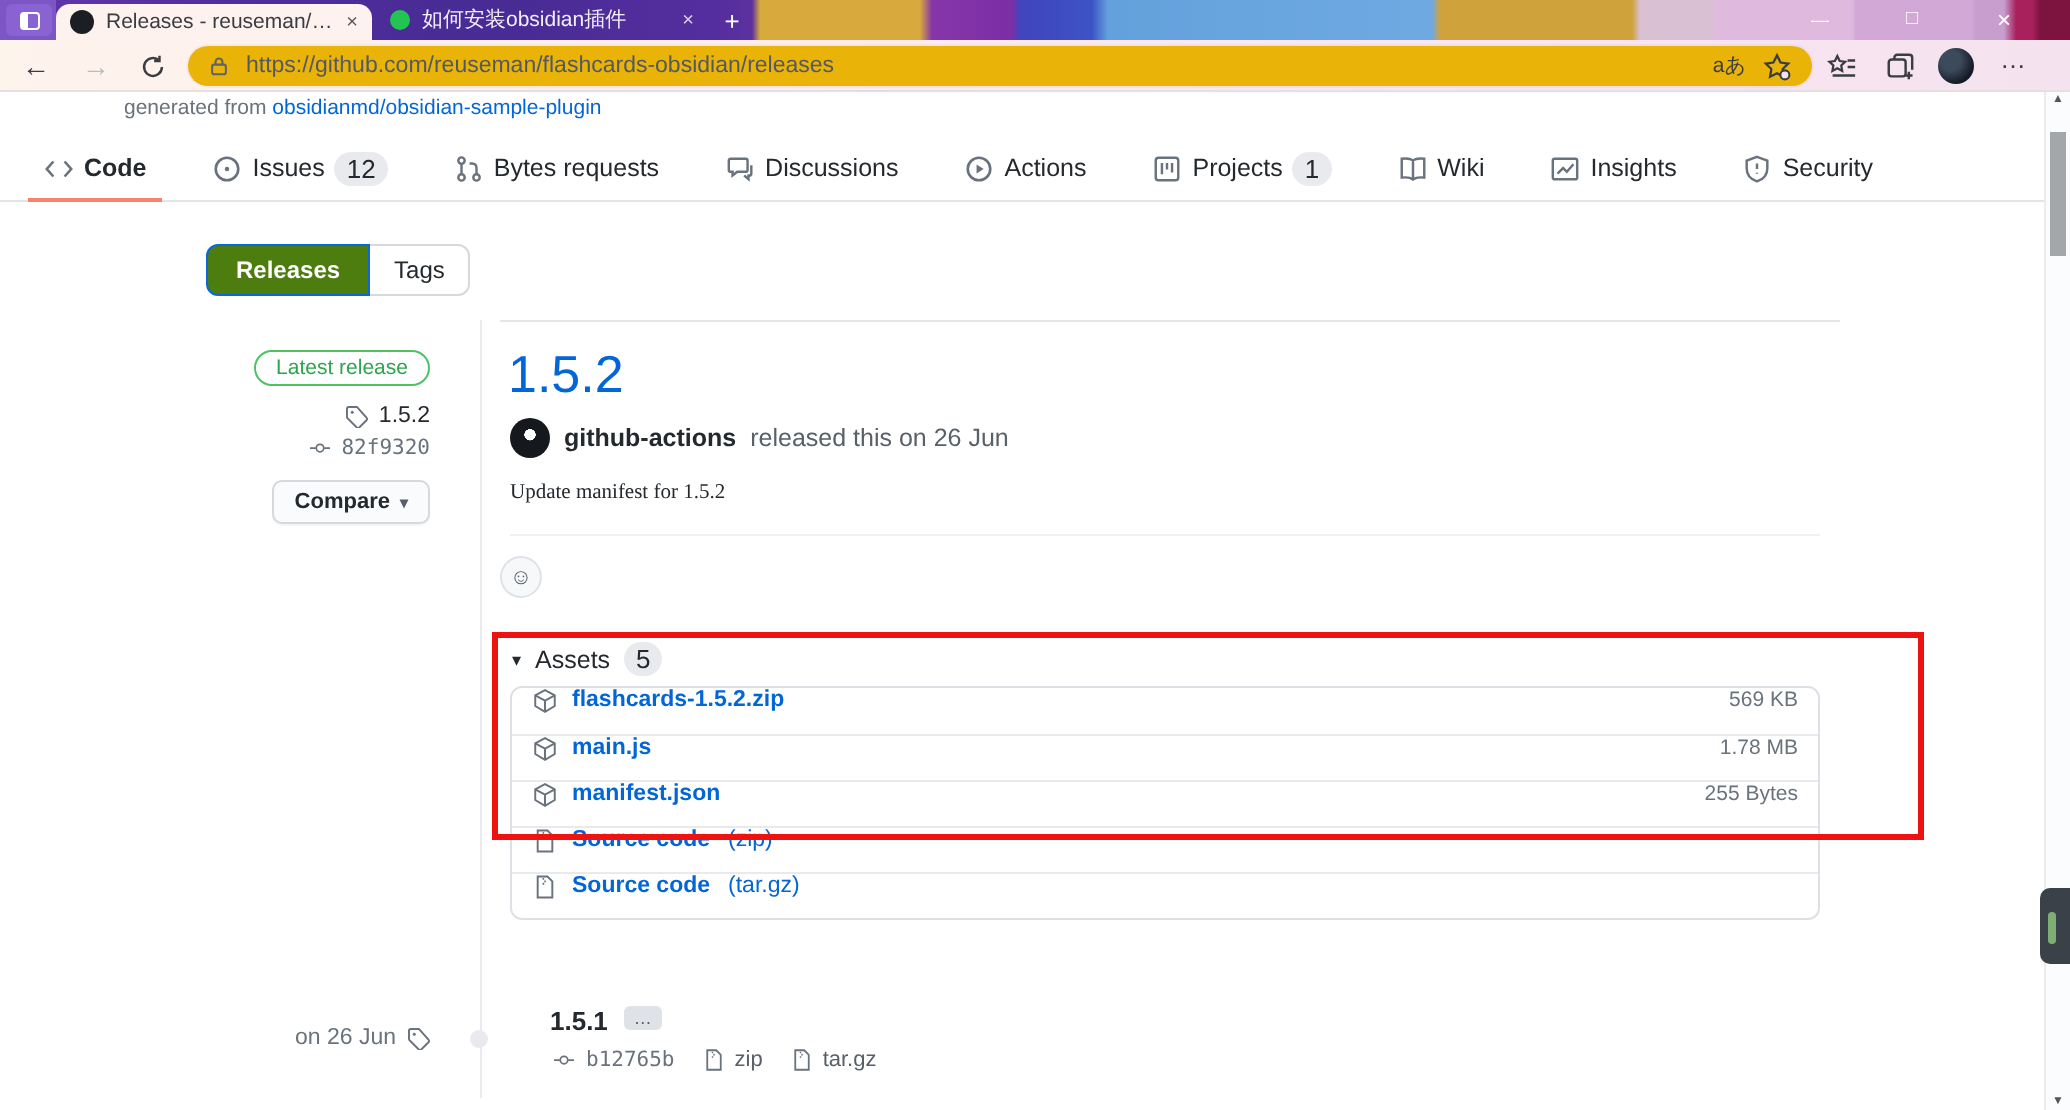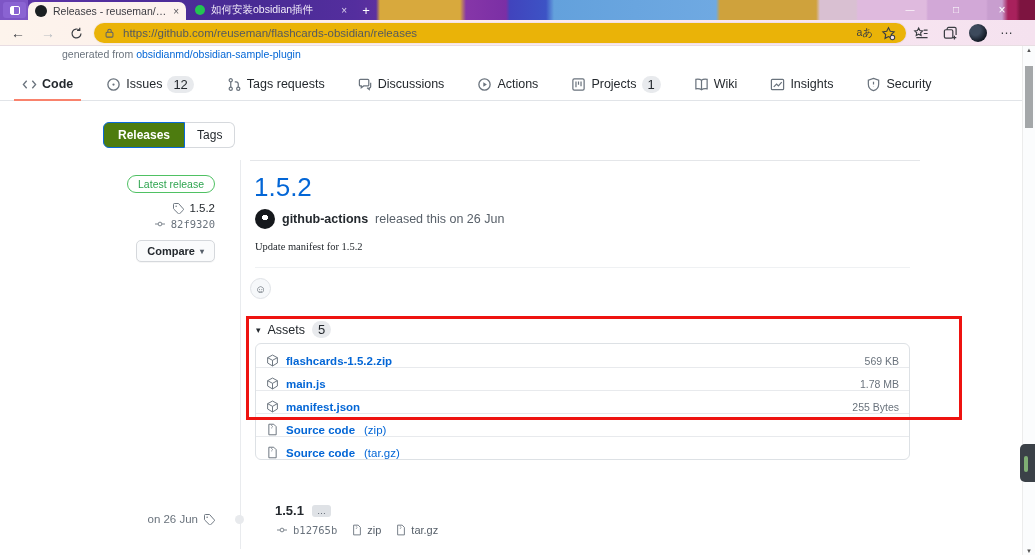--- a/index.html
+++ b/index.html
@@ -69,32 +69,32 @@
   .byline{position:absolute;left:255px;top:163px;display:flex;align-items:center;gap:7px;font-size:12.5px;color:#586069}
   .byline .av{width:20px;height:20px;border-radius:50%;background:radial-gradient(circle at 50% 42%,#fff 0 18%,#15181c 19%)}
   .byline b{color:#24292e}
   .rel-body{position:absolute;left:255px;top:195px;font-size:10.5px;color:#24292e;font-family:Liberation Serif, serif}
   .hr2{position:absolute;left:255px;top:221px;width:655px;height:1px;background:#eff1f3}
   .smiley-btn{position:absolute;left:250px;top:232px;width:21px;height:21px;border-radius:50%;border:1px solid #dfe2e6;background:#f6f8fa;display:flex;align-items:center;justify-content:center;font-size:11px;color:#57606a}
 
   .assets-hd{position:absolute;left:256px;top:275px;display:flex;align-items:center;gap:7px;font-size:12.5px;color:#24292e}
   .assets-hd .caret{font-size:9px}
   .assets-table{position:absolute;left:255px;top:297px;width:655px;border:1px solid #dde1e5;border-radius:6px;background:#fff;overflow:hidden}
-  .asset-row{height:23px;display:flex;align-items:flex-end;padding:0 10px;gap:7px;border-top:1px solid #e8eaed;font-size:11.5px}
+  .asset-row{height:23px;display:flex;align-items:flex-start;padding:0 10px;gap:7px;border-top:1px solid #e8eaed;font-size:11.5px}
   .asset-row:first-child{border-top:none}
   .asset-row a{color:#0366d6;text-decoration:none;font-weight:bold}
   .asset-row .sfx{color:#0366d6;font-weight:normal;margin-left:2px}
   .asset-row .sp{flex:1}
   .asset-row .size{font-size:10.5px;color:#6a737d}
 
   .redbox{position:absolute;left:246px;top:270px;width:716px;height:104px;border:3px solid #ee1310;pointer-events:none;z-index:5}
 
   .prev-date{position:absolute;right:807px;top:467px;display:flex;align-items:center;gap:5px;font-size:11.5px;color:#6a737d}
   .tl-dot{position:absolute;left:235px;top:469px;width:9px;height:9px;border-radius:50%;background:#e8eaed}
-  .prev-title{position:absolute;left:275px;top:457px;display:flex;align-items:center;gap:8px;font-size:13px;font-weight:bold;color:#24292e}
+  .prev-title{position:absolute;left:275px;top:457px;display:flex;gap:8px;font-size:13px;font-weight:bold;color:#24292e}
   .more-pill{background:#dfe2e6;border-radius:3px;padding:0 5px;font-size:9px;font-weight:normal;color:#57606a;height:12px;display:flex;align-items:center}
   .prev-meta{position:absolute;left:275px;top:478px;display:flex;align-items:center;gap:14px;font-size:11px;color:#57606a}
   .prev-meta .grp{display:flex;align-items:center;gap:4px}
   .prev-meta .hash{font-family:"DejaVu Sans Mono",monospace;font-size:10.5px;color:#6a737d}
 
   .scrollbar{position:absolute;left:1022px;top:46px;width:13px;height:509px;background:#fbfcfd;border-left:1px solid #ececec}
   .sb-up{position:absolute;left:0;top:1px;width:12px;text-align:center;font-size:6px;color:#555}
   .sb-down{position:absolute;left:0;bottom:1px;width:12px;text-align:center;font-size:6px;color:#555}
   .sb-thumb{position:absolute;left:2px;top:20px;width:8px;height:62px;background:#a4a7a9}
   .ext-widget{position:absolute;left:1020px;top:444px;width:15px;height:38px;background:#3b4148;border-radius:5px 0 0 5px;z-index:6}
@@ -183,21 +183,21 @@
         <span>Issues</span>
         <span class="count-pill">12</span>
       </div>
       <div class="nav-item">
         <svg width="15" height="15" viewBox="0 0 16 16">
             <circle cx="4" cy="3.5" r="1.7" fill="none" stroke="#6a737d" stroke-width="1.3"></circle>
             <circle cx="4" cy="12.5" r="1.7" fill="none" stroke="#6a737d" stroke-width="1.3"></circle>
             <circle cx="12" cy="12.5" r="1.7" fill="none" stroke="#6a737d" stroke-width="1.3"></circle>
             <path d="M4 5.2v5.6M12 10.8V7.4c0-1.4-.9-2.3-2.3-2.3H8.3" fill="none" stroke="#6a737d" stroke-width="1.3"></path>
           </svg>
-        <span>Tags requests</span>
+        <span>Bytes requests</span>
       </div>
       <div class="nav-item">
         <svg width="15" height="15" viewBox="0 0 16 16">
             <path d="M2.5 2.5h8a1 1 0 0 1 1 1v5a1 1 0 0 1-1 1H6l-2.5 2v-2h-1a1 1 0 0 1-1-1v-5a1 1 0 0 1 1-1z" fill="none" stroke="#6a737d" stroke-width="1.3"></path>
             <path d="M13.5 6v4.5a1 1 0 0 1-1 1h-.5v1.9l-2.3-1.9" fill="none" stroke="#6a737d" stroke-width="1.3"></path>
           </svg>
         <span>Discussions</span>
       </div>
       <div class="nav-item">
         <svg width="15" height="15" viewBox="0 0 16 16">

